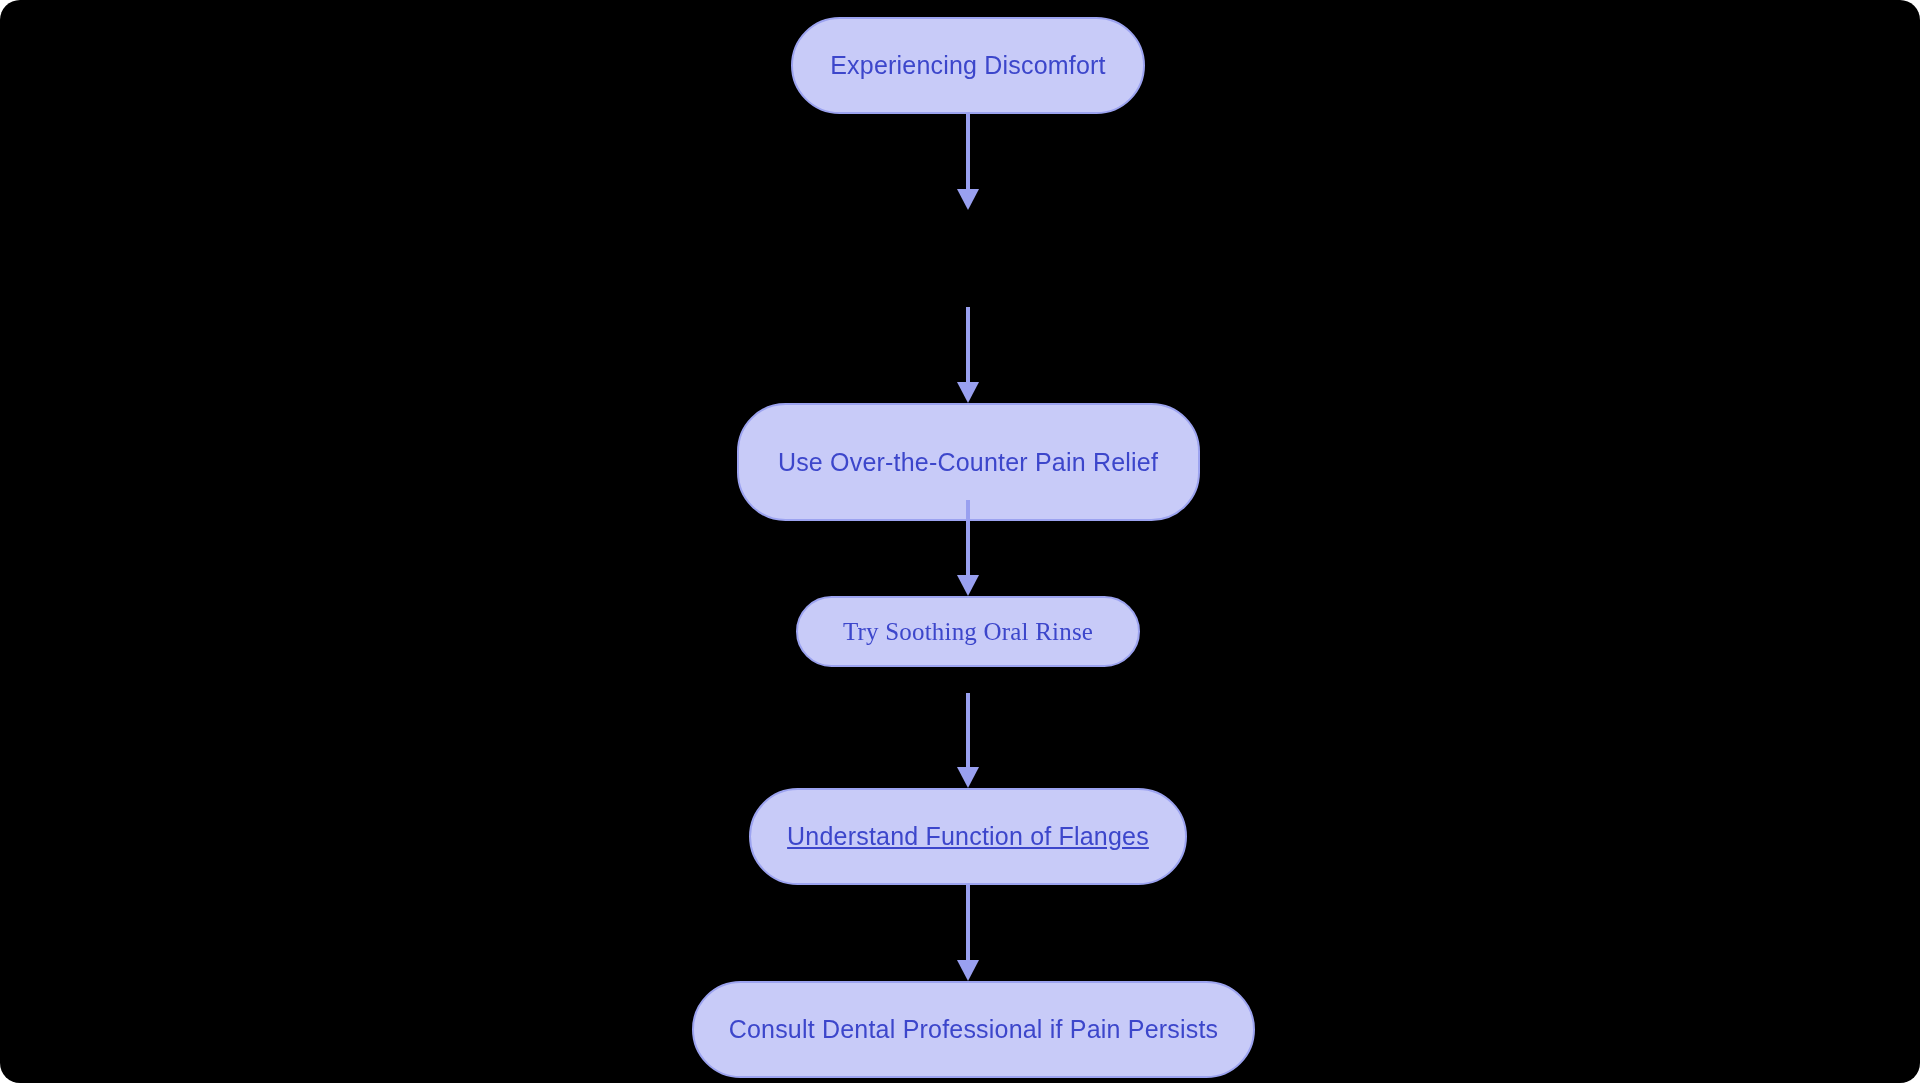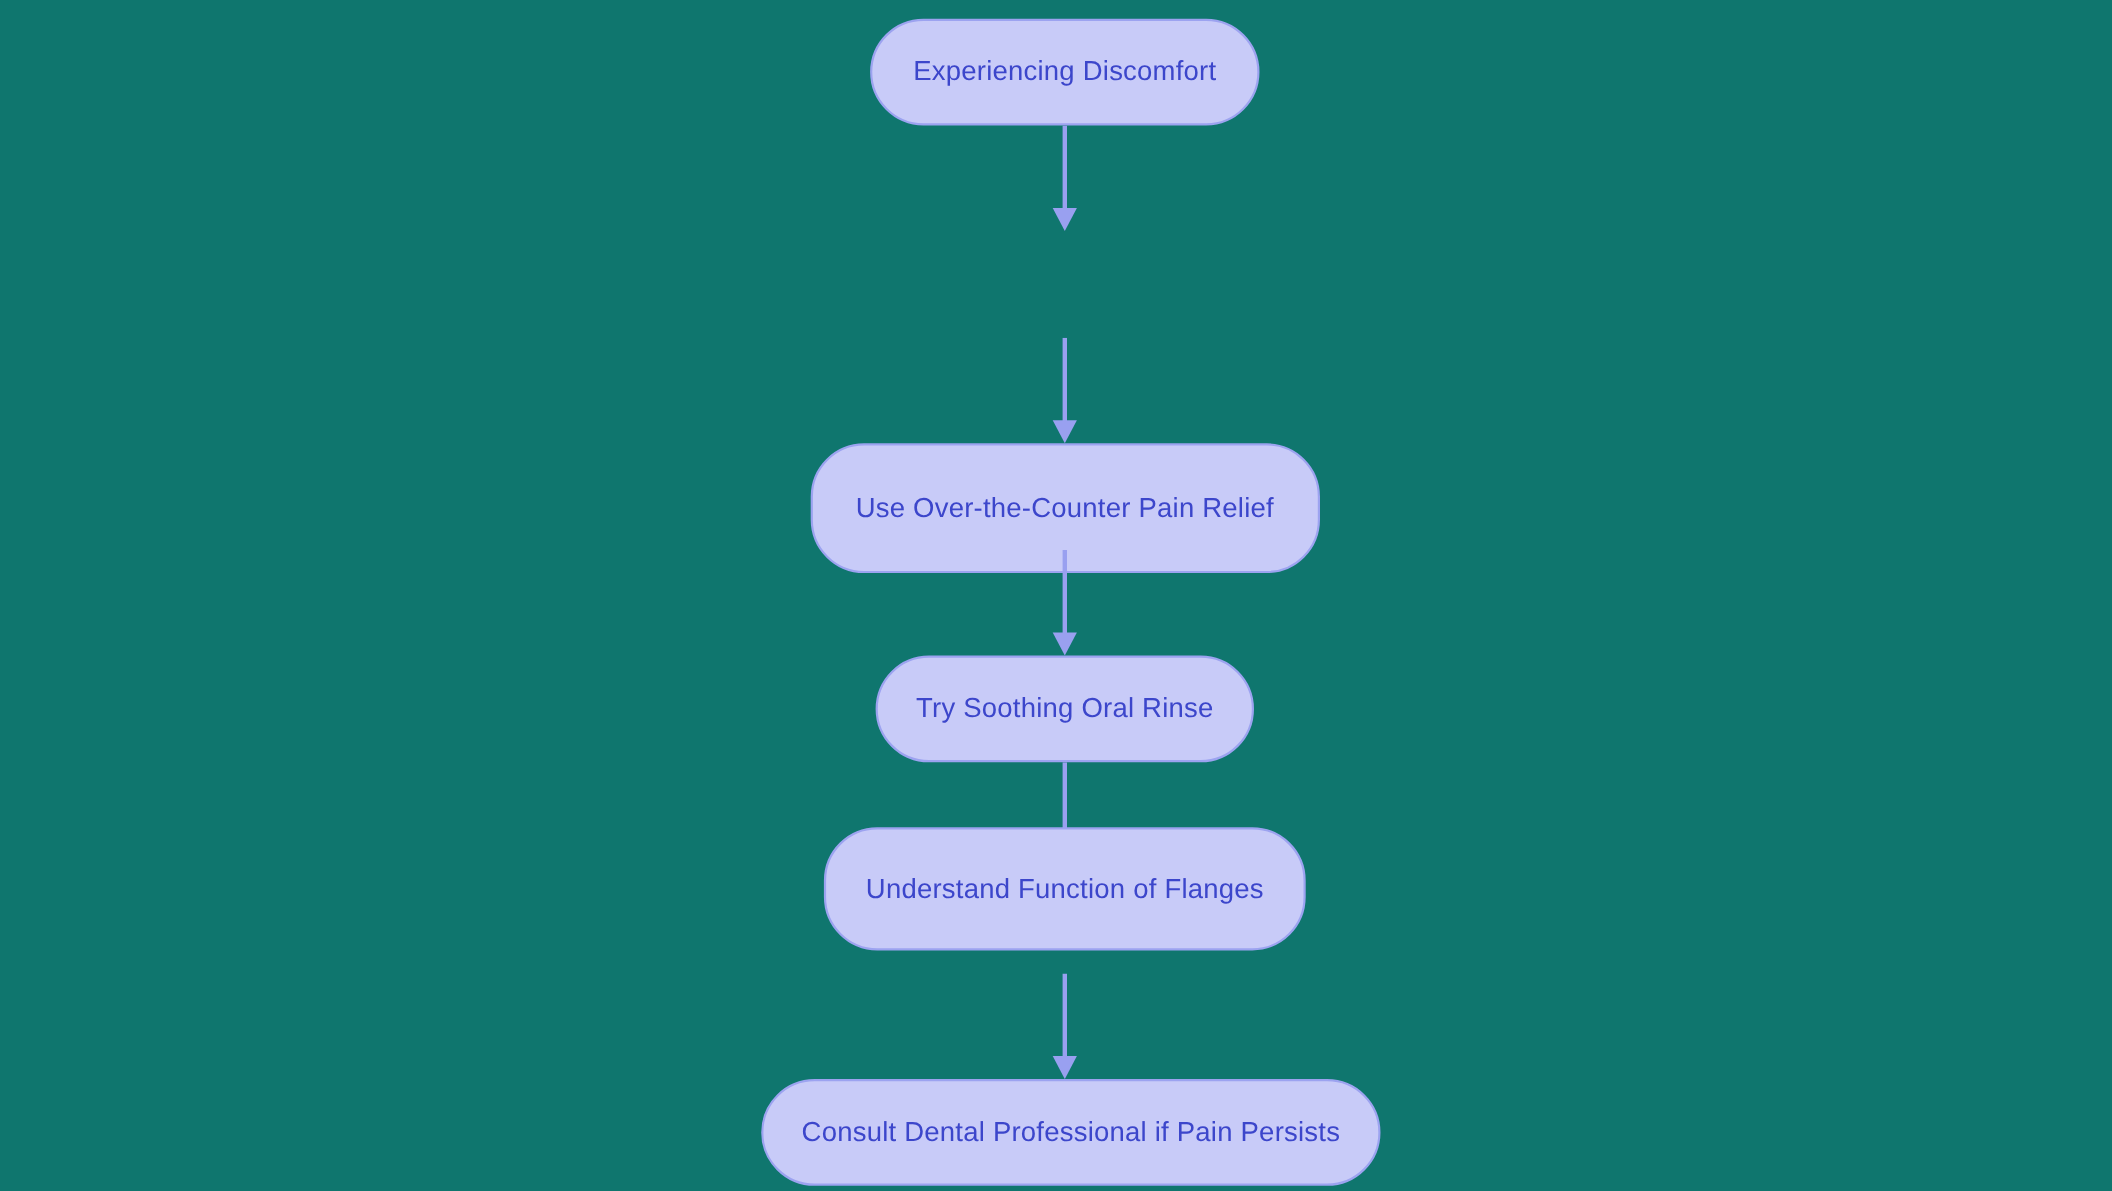--- a/index.html
+++ b/index.html
@@ -5,22 +5,23 @@
   html, body {
     margin: 0;
     padding: 0;
     background: #ffffff;
     font-family: "Liberation Sans", sans-serif;
   }
   .canvas {
     position: relative;
     width: 1920px;
     height: 1083px;
-    background: #0f766e;
+    background: #000000;
     overflow: hidden;
+    border-radius: 20px;
   }
   .flow-node {
     position: absolute;
     box-sizing: border-box;
     border: 2px solid;
     border-radius: 48.5px;
     display: flex;
     align-items: center;
     justify-content: center;
     font-size: 25px;
@@ -48,28 +49,28 @@
       <line x1="13" x2="13" y1="0" y2="79" stroke="#99a0f0" stroke-width="4"></line>
       <polygon points="2,75 24,75 13,96" fill="#99a0f0"></polygon>
     </svg>
     <div class="flow-node" style="left: 736.5px; top: 403px; width: 463px; height: 118px; background: rgb(200, 203, 248); border-color: rgb(156, 163, 240); color: rgb(60, 70, 203);">
       <span>Use Over-the-Counter Pain Relief</span>
     </div>
     <svg class="flow-arrow" width="26" height="96" viewBox="0 0 26 96" style="left: 955px; top: 500px;">
       <line x1="13" x2="13" y1="0" y2="79" stroke="#99a0f0" stroke-width="4"></line>
       <polygon points="2,75 24,75 13,96" fill="#99a0f0"></polygon>
     </svg>
-    <div class="flow-node" style="left: 796px; top: 596px; width: 344px; height: 97px; background: rgb(200, 203, 248); border-color: rgb(156, 163, 240); color: rgb(60, 70, 203);">
+    <div class="flow-node" style="left: 796px; top: 596px; width: 344px; height: 71px; background: rgb(200, 203, 248); border-color: rgb(156, 163, 240); color: rgb(60, 70, 203); font-family: Liberation Serif, serif;">
       <span>Try Soothing Oral Rinse</span>
     </div>
     <svg class="flow-arrow" width="26" height="95" viewBox="0 0 26 95" style="left: 955px; top: 693px;">
       <line x1="13" x2="13" y1="0" y2="78" stroke="#99a0f0" stroke-width="4"></line>
       <polygon points="2,74 24,74 13,95" fill="#99a0f0"></polygon>
     </svg>
-    <div class="flow-node" style="left: 749px; top: 752px; width: 438px; height: 112px; background: rgb(200, 203, 248); border-color: rgb(156, 163, 240); color: rgb(60, 70, 203);">
+    <div class="flow-node" style="left: 749px; top: 788px; width: 438px; height: 97px; background: rgb(200, 203, 248); border-color: rgb(156, 163, 240); color: rgb(60, 70, 203); text-decoration: underline;">
       <span>Understand Function of Flanges</span>
     </div>
     <svg class="flow-arrow" width="26" height="96" viewBox="0 0 26 96" style="left: 955px; top: 885px;">
       <line x1="13" x2="13" y1="0" y2="79" stroke="#99a0f0" stroke-width="4"></line>
       <polygon points="2,75 24,75 13,96" fill="#99a0f0"></polygon>
     </svg>
     <div class="flow-node" style="left: 692px; top: 981px; width: 563px; height: 97px; background: rgb(200, 203, 248); border-color: rgb(156, 163, 240); color: rgb(60, 70, 203);">
       <span>Consult Dental Professional if Pain Persists</span>
     </div>
   </div>

